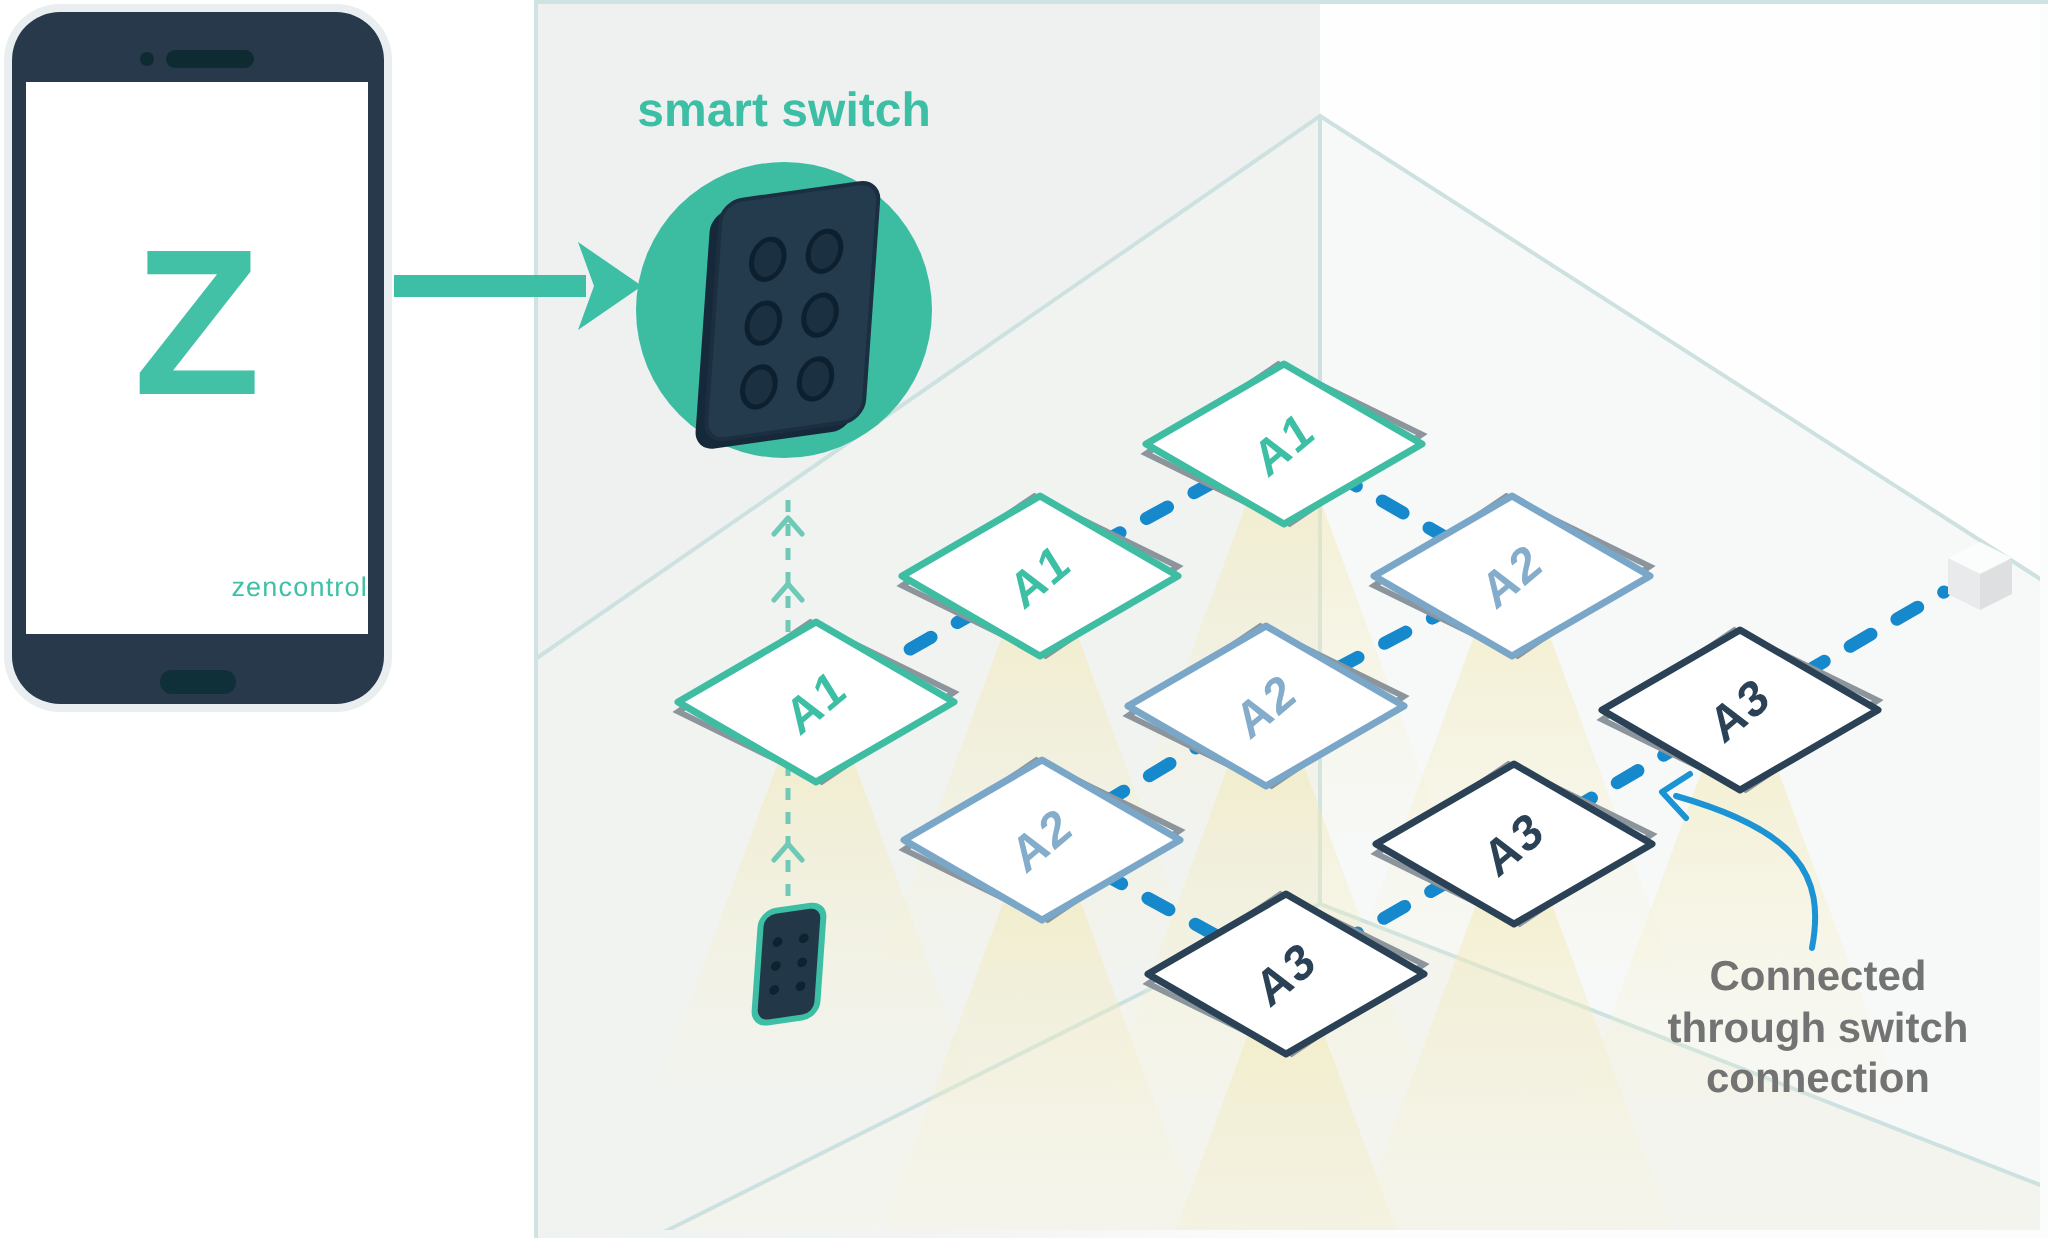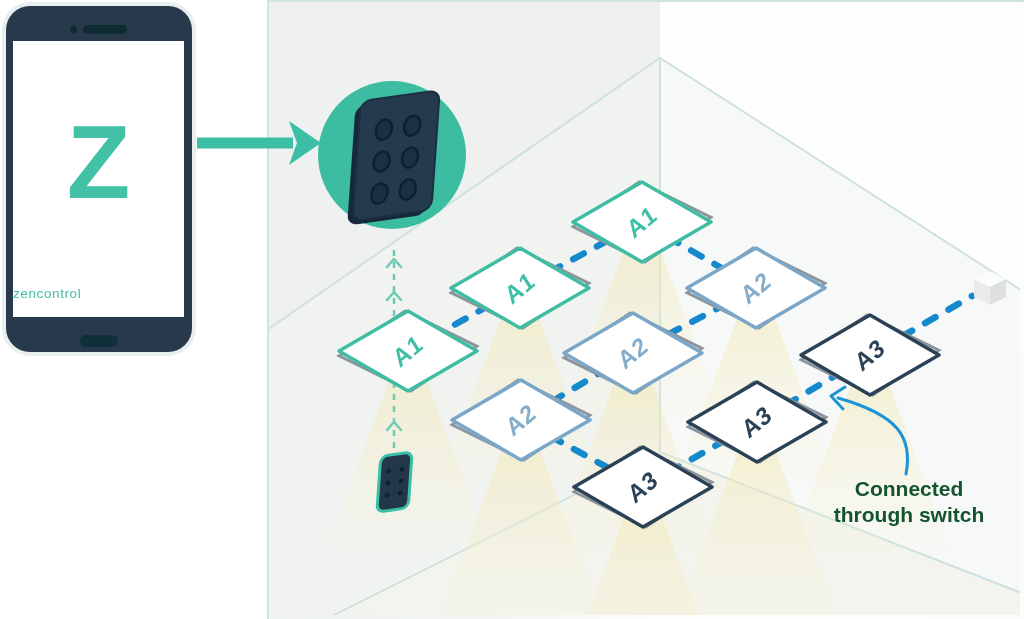--- a/index.html
+++ b/index.html
@@ -37,29 +37,29 @@
   .note-arrow{stroke:#1b93d4;stroke-width:3;fill:none;stroke-linecap:round;stroke-linejoin:round;}
 
   
   .phone{position:absolute;left:6px;top:6px;width:186px;height:346px;background:#27394a;
          border-radius:24px;box-shadow:0 0 0 4px #e9eef0;}
   .speaker-dot{position:absolute;left:64px;top:20px;width:7px;height:7px;border-radius:50%;background:#0d2b31;}
   .speaker-bar{position:absolute;left:77px;top:19px;width:44px;height:9px;border-radius:5px;background:#0d2b31;}
   .screen{position:absolute;left:7px;top:35px;width:171px;height:276px;background:#ffffff;
           display:flex;align-items:center;justify-content:center;}
   .logo-z{font-size:104px;font-weight:bold;color:#42c1a6;line-height:1;margin-top:-34px;}
-  .wordmark{position:absolute;left:0;right:0;bottom:16px;text-align:left;
+  .wordmark{position:absolute;left:0;right:0;bottom:16px;text-align:right;
             font-size:13.5px;letter-spacing:.6px;color:#3fc0a6;}
   .home-btn{position:absolute;left:74px;top:329px;width:38px;height:12px;border-radius:7px;background:#0f3039;}
 
   
   .smart-label{position:absolute;left:302px;top:42px;width:180px;text-align:center;
                font-size:24px;font-weight:bold;color:#3cbfa4;}
   .note{position:absolute;left:818px;top:476px;width:182px;text-align:center;
-        font-size:21px;font-weight:bold;color:#14532d;line-height:1.22;}
+        font-size:21px;font-weight:bold;color:#737373;line-height:1.22;}
   .note span{display:block;}
 </style>
 </head>
 <body>
 
 <div class="stage">
 
   <div class="room-panel"></div>
 
   <svg class="scene" viewBox="0 0 1024 619">
@@ -190,19 +190,21 @@
   <div class="phone">
     <div class="speaker-dot"></div>
     <div class="speaker-bar"></div>
     <div class="screen">
       <div class="logo-z">Z</div>
       <div class="wordmark">zencontrol</div>
     </div>
     <div class="home-btn"></div>
   </div>
 
+  <div class="smart-label">smart switch</div>
 
   <div class="note">
     <span>Connected</span>
     <span>through switch</span>
+    <span>connection</span>
   </div>
 
 </div>
 
 </body></html>

